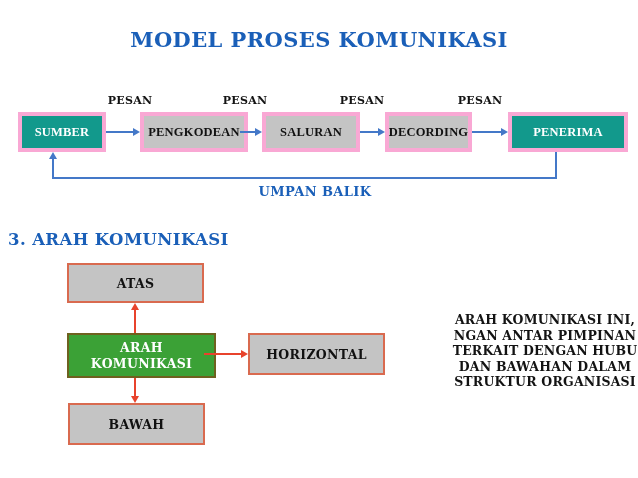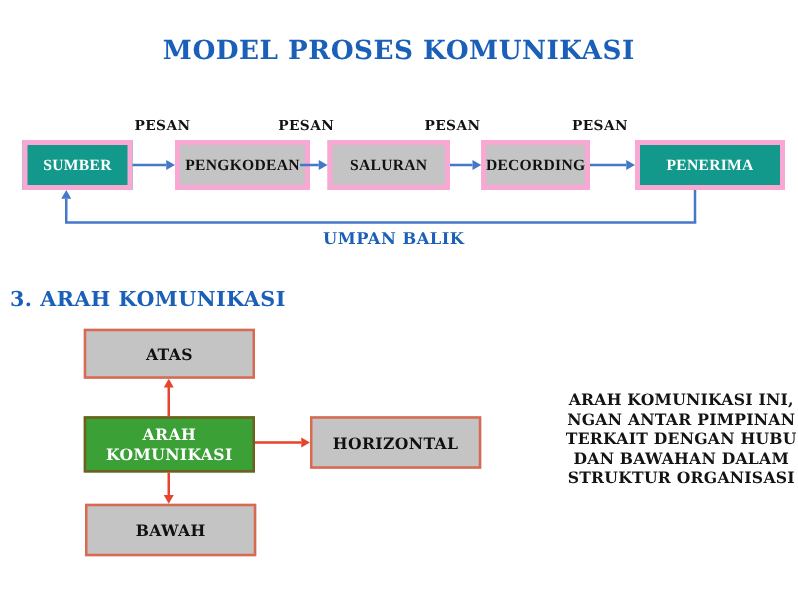--- a/index.html
+++ b/index.html
@@ -38,21 +38,21 @@
   }
   .dbox {
     position:absolute; box-sizing:border-box; border:2px solid #D96A4F;
     background:#C4C4C4; color:#111111; display:flex; align-items:center; justify-content:center;
     font-size:12.5px; font-weight:bold; text-align:center; letter-spacing:0.3px;
   }
   .dbox.atas { left:67px; top:263px; width:137px; height:40px; }
   .dbox.horizontal { left:248px; top:333px; width:137px; height:42px; }
   .dbox.bawah { left:68px; top:403px; width:137px; height:42px; }
   .dbox.green {
-    left:67px; top:333px; width:137px; height:45px;
+    left:67px; top:333px; width:149px; height:45px;
     background:#3BA136; color:#ffffff; border:2px solid #6E611F; line-height:1.25;
     padding:0 12px;
   }
   .hline-red { position:absolute; height:2px; background:#E8432C; }
   .vline-red { position:absolute; width:2px; background:#E8432C; }
   .head-right-red { position:absolute; width:0; height:0;
     border-top:4px solid transparent; border-bottom:4px solid transparent; border-left:7px solid #E8432C; }
   .head-up-red { position:absolute; width:0; height:0;
     border-left:4px solid transparent; border-right:4px solid transparent; border-bottom:7px solid #E8432C; }
   .head-down-red { position:absolute; width:0; height:0;

